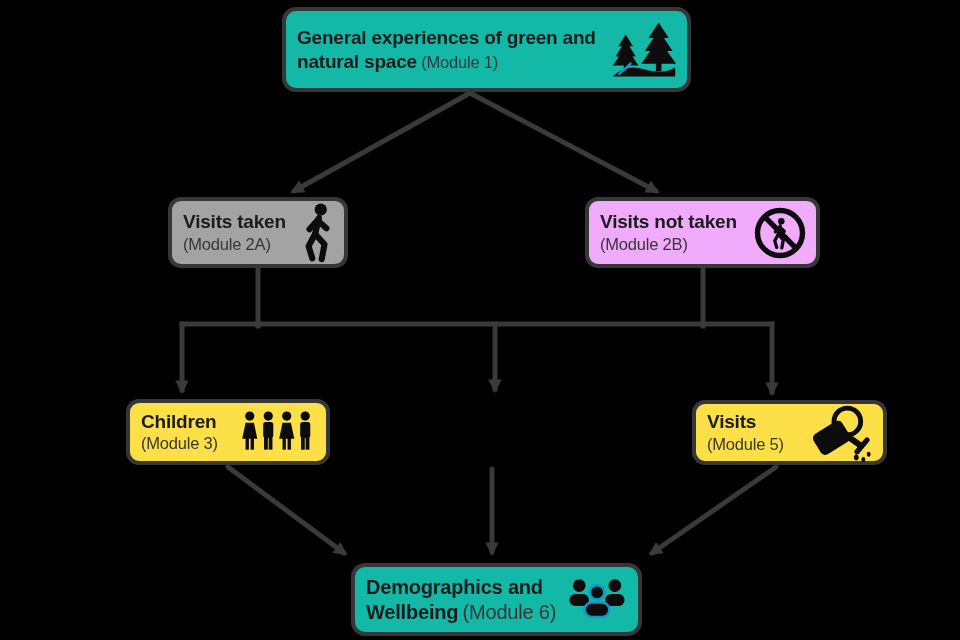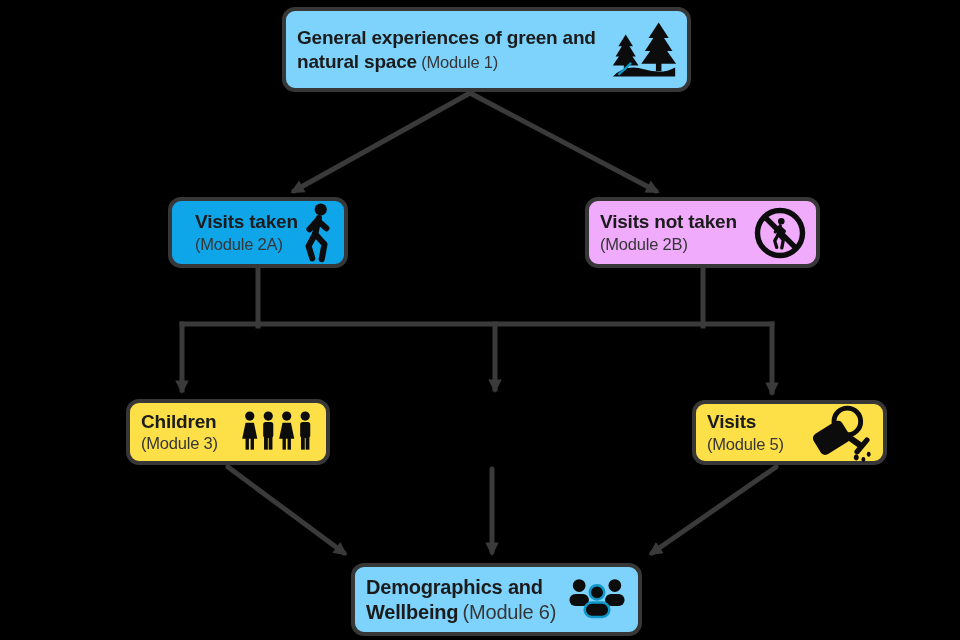--- a/index.html
+++ b/index.html
@@ -5,22 +5,22 @@
   html,body{margin:0;padding:0;background:#000;}
   .stage{position:relative;width:960px;height:640px;background:#000;overflow:hidden;
          font-family:"Liberation Sans","DejaVu Sans",sans-serif;}
   svg.edges{position:absolute;left:0;top:0;pointer-events:none;}
   .node{position:absolute;box-sizing:border-box;border:4px solid #373737;border-radius:13px;
         display:flex;align-items:center;}
   .node .txt{margin-left:11px;line-height:1.24;letter-spacing:-0.2px;}
   .node .t{font-weight:bold;color:#1b1b1b;font-size:19px;}
   .node .m{color:#363636;font-size:16.5px;}
   .node .icon{position:absolute;top:50%;transform:translateY(-50%);}
-  .blue{background:#7dd3fc;}
-  .olive{background:#0ea5e9;padding-left:12px;}
+  .blue{background:#14b8a6;border-radius:14px;}
+  .olive{background:#a3a3a3;}
   .orange{background:#f0abfc;}
   .purple{background:#fde047;}
   .n1{left:282px;top:7px;width:409px;height:85px;}
   .n1 .txt{width:312px;}
   .n1 .icon{right:10px;}
   .n2a{left:168px;top:197px;width:180px;height:71px;}
   .n2a .txt{width:114px;}
   .n2a .icon{right:8px;}
   .n2b{left:585px;top:197px;width:235px;height:71px;}
   .n2b .txt{width:152px;}

